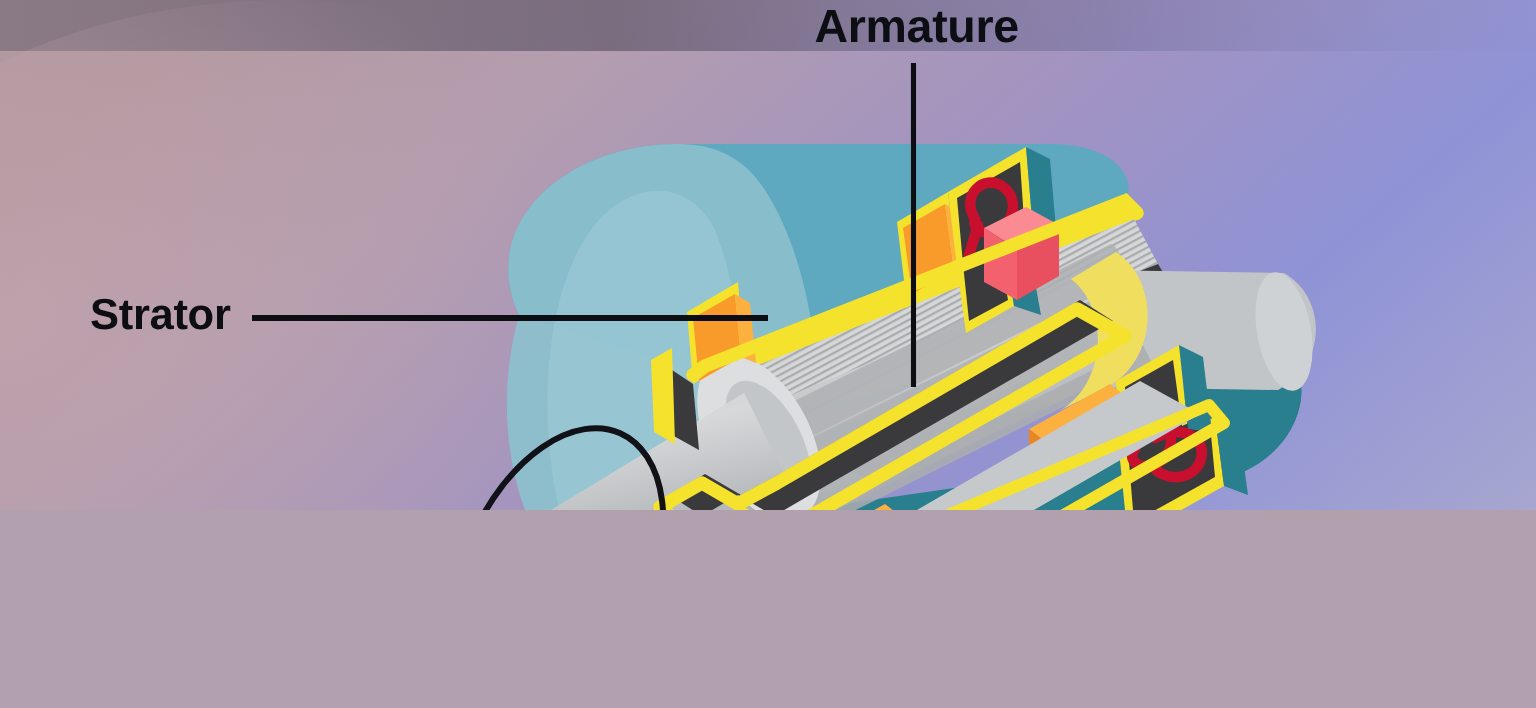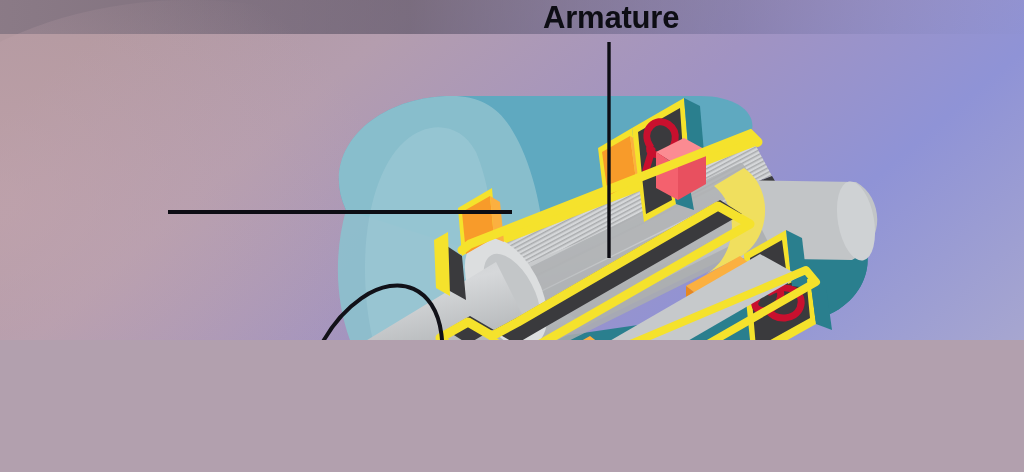--- a/index.html
+++ b/index.html
@@ -248,15 +248,16 @@
 
     <g>
       <line x1="609" y1="42" x2="609" y2="258" stroke="#0d0d14" stroke-width="3.4"></line>
       <line x1="168" y1="212" x2="512" y2="212" stroke="#0d0d14" stroke-width="4"></line>
       <line x1="164" y1="344" x2="412" y2="344" stroke="#0d0d14" stroke-width="4"></line>
     </g>
   </svg>
 
   <div class="label" id="label-armature">Armature</div>
 
+  <div class="label" id="label-strator">Strator</div>
 
 
 </div>
 
 </body></html>

